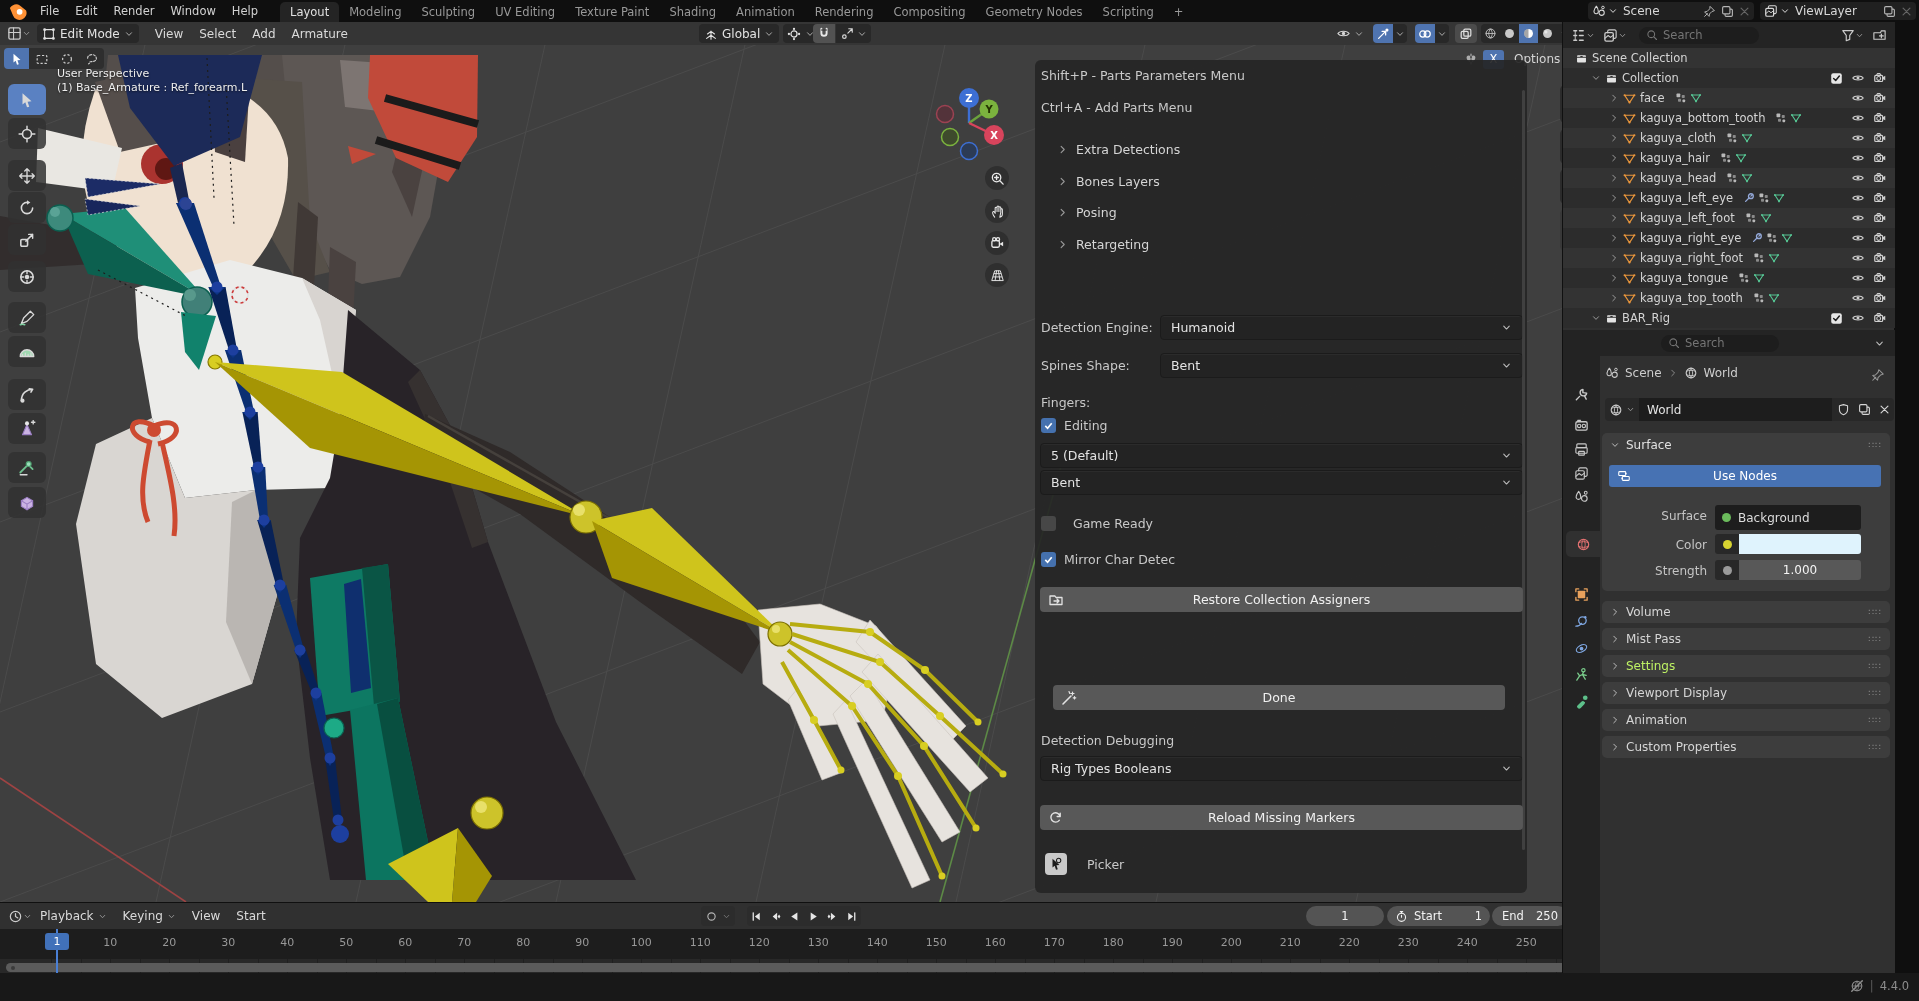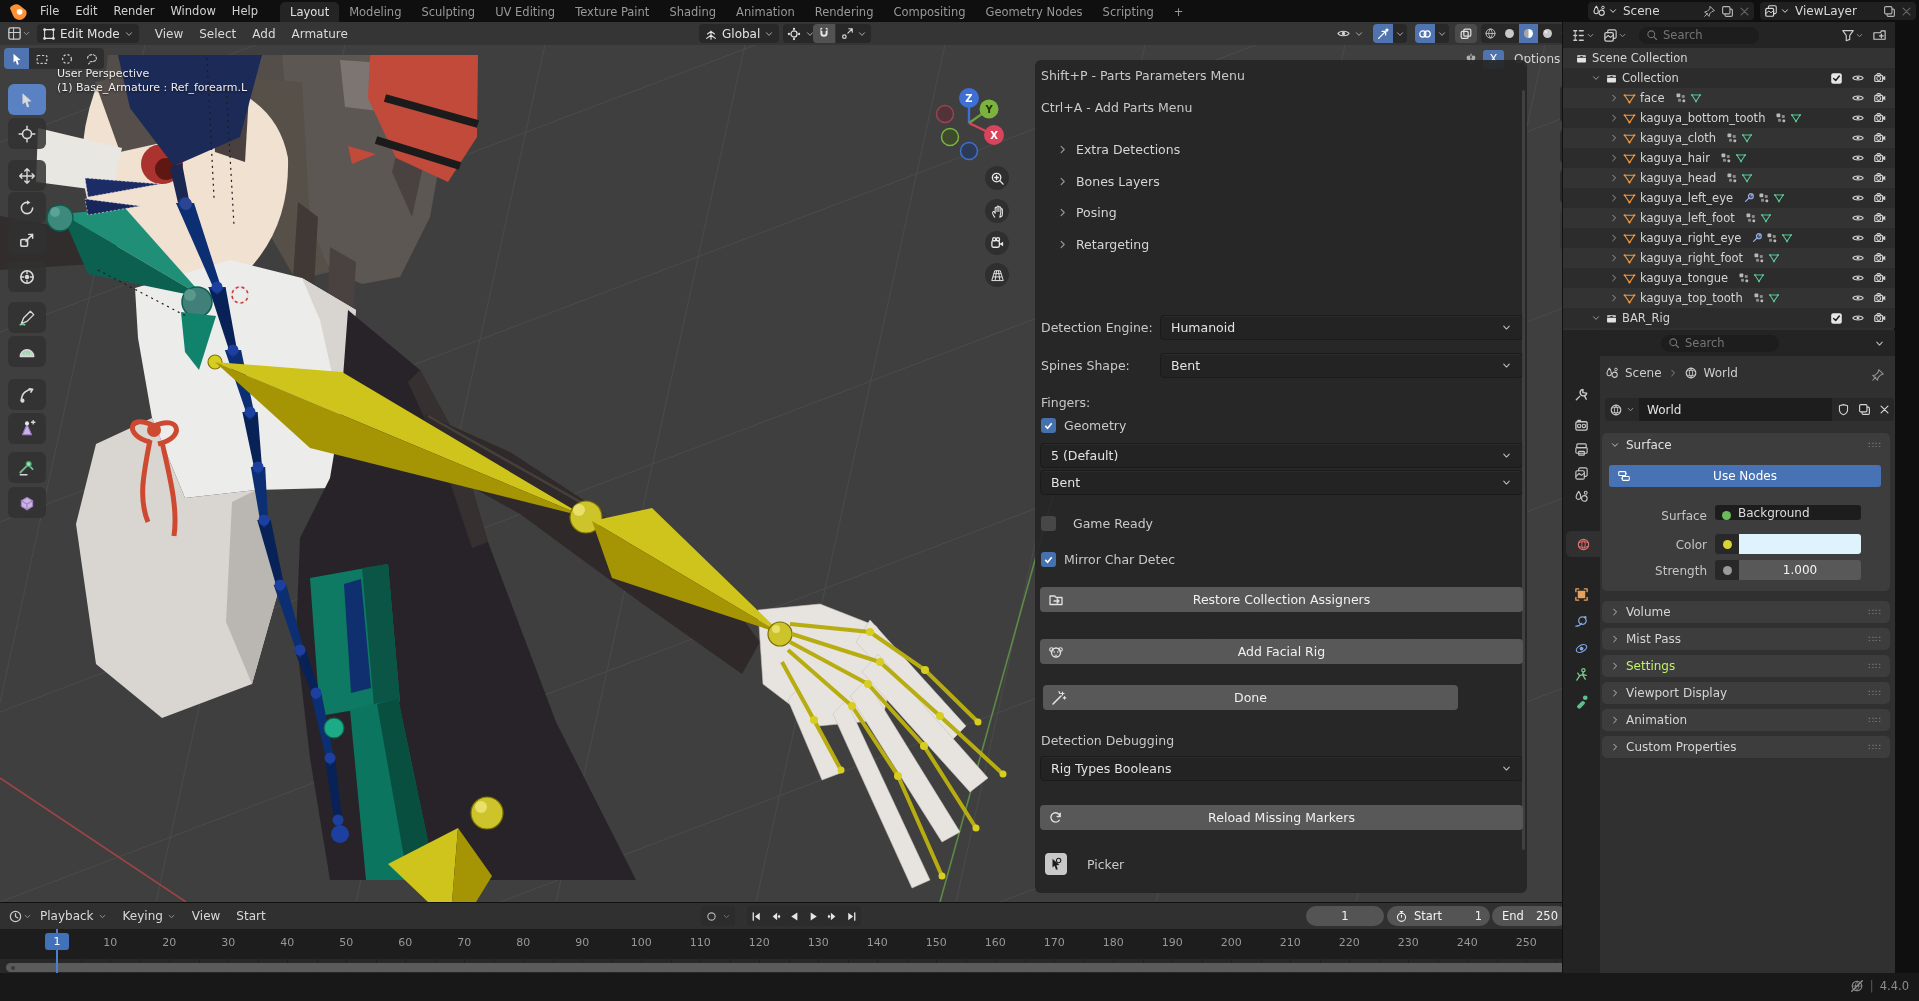--- a/index.html
+++ b/index.html
@@ -55,21 +55,21 @@
 .olrow{position:absolute;left:0;width:332px;height:20px;display:flex;align-items:center;font-size:11.5px;color:#d4d4d4}
 .olrow .arr{width:14px;color:#9a9a9a;display:flex;justify-content:center}
 #props{left:0;top:308px;width:332px;height:643px;background:#303030}
 #ptabs{left:0;top:0;width:37px;height:643px;background:#232323}
 .ptab{position:absolute;left:0;width:37px;height:26px;display:flex;align-items:center;justify-content:center}
 .ptab.active{background:#303030;border-radius:5px 0 0 5px;left:3px;width:34px}
 #phead{left:0;top:0;width:332px;height:26px;background:#242424;display:flex;align-items:center}
 .pbox{position:absolute;left:39px;width:288px;background:#3d3d3d;border-radius:5px;color:#d8d8d8}
 .dots{color:#8a8a8a;letter-spacing:1px;font-size:9px}
 .plabel{position:absolute;text-align:right;color:#c5c5c5;font-size:12px}
-.pfield{position:absolute;background:#1d1d1d;border-radius:3px;height:15px;display:flex;align-items:flex-end;color:#dcdcdc;font-size:12px}
+.pfield{position:absolute;background:#1d1d1d;border-radius:3px;height:25px;display:flex;align-items:center;color:#dcdcdc;font-size:12px}
 
 #status{left:0;top:973px;width:1919px;height:28px;background:#181818;color:#8d8d8d;font-size:11.5px}
 .chev-s{margin-left:2px}
 </style>
 </head>
 <body>
 
 <div id="app">
 
   <div id="topbar" class="abs r">
@@ -755,21 +755,21 @@
             </svg>
           </span>
         </div>
       <div class="abs lbl" style="left:6px;top:335px">Fingers:</div>
       <div class="abs r" style="left:6px;top:358px;gap:8px">
           <span class="cb on">
             <svg width="11" height="11" viewBox="0 0 12 12">
               <path d="M2.5 6.5 L5 9 L9.5 3.5" stroke="#fff" stroke-width="1.8" fill="none"></path>
             </svg>
           </span>
-          <span class="lbl">Geometry</span>
+          <span class="lbl">Editing</span>
         </div>
       <div class="drop" style="left:5px;top:383px;width:483px">
           <span>5 (Default)</span>
           <span class="i cv">
             <svg width="11" height="11" viewBox="0 0 16 16">
               <path d="M4,6 L8,10.2 L12,6" fill="none" stroke="currentColor" stroke-width="1.6" stroke-linecap="round" stroke-linejoin="round"></path>
             </svg>
           </span>
         </div>
       <div class="drop" style="left:5px;top:410px;width:483px">
@@ -794,34 +794,21 @@
         </div>
       <div class="pbtn" style="left:5px;top:527px;width:483px">
           <span class="i bic">
             <svg width="16" height="16" viewBox="0 0 16 16">
               <path d="M2,4 H7 L8,5.5 H14 V12.5 H2 Z" fill="none" stroke="currentColor" stroke-width="1.3" stroke-linecap="round" stroke-linejoin="round"></path>
               <path d="M6,9 H11 M9,7 L11,9 L9,11" fill="none" stroke="currentColor" stroke-width="1.3" stroke-linecap="round" stroke-linejoin="round"></path>
             </svg>
           </span>
           <span>Restore Collection Assigners</span>
         </div>
-      <div class="pbtn" style="left:5px;top:579px;width:483px">
-          <span class="i bic">
-            <svg width="16" height="16" viewBox="0 0 16 16">
-              <circle cx="8" cy="8.5" r="4.5" fill="none" stroke="currentColor" stroke-width="1.3"></circle>
-              <circle cx="3.5" cy="5.5" r="1.8" fill="none" stroke="currentColor" stroke-width="1.1"></circle>
-              <circle cx="12.5" cy="5.5" r="1.8" fill="none" stroke="currentColor" stroke-width="1.1"></circle>
-              <circle cx="6.3" cy="8" r="0.8" fill="currentColor" stroke="none" stroke-width="1.4"></circle>
-              <circle cx="9.7" cy="8" r="0.8" fill="currentColor" stroke="none" stroke-width="1.4"></circle>
-              <path d="M7,11 C7.7,11.6 8.3,11.6 9,11" fill="none" stroke="currentColor" stroke-width="1" stroke-linecap="round" stroke-linejoin="round"></path>
-            </svg>
-          </span>
-          <span>Add Facial Rig</span>
-        </div>
-      <div class="pbtn" style="left:8px;top:625px;width:415px">
+      <div class="pbtn" style="left:18px;top:625px;width:452px">
           <span class="i bic">
             <svg width="16" height="16" viewBox="0 0 16 16">
               <path d="M2,14 L10,6" fill="none" stroke="currentColor" stroke-width="1.6" stroke-linecap="round" stroke-linejoin="round"></path>
               <path d="M11.5,2 V5 M10,3.5 H13 M13.5,6.5 V9 M12.2,7.8 H14.8 M8,1.5 L8.8,3.5" fill="none" stroke="currentColor" stroke-width="1.2" stroke-linecap="round" stroke-linejoin="round"></path>
             </svg>
           </span>
           <span>Done</span>
         </div>
       <div class="abs lbl" style="left:6px;top:673px">Detection Debugging</div>
       <div class="drop" style="left:5px;top:696px;width:483px">

